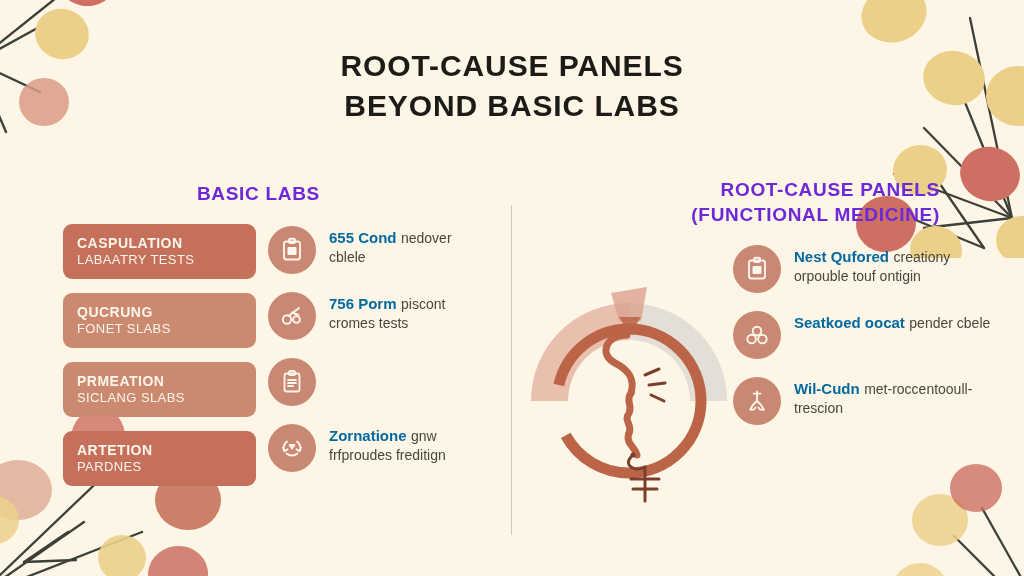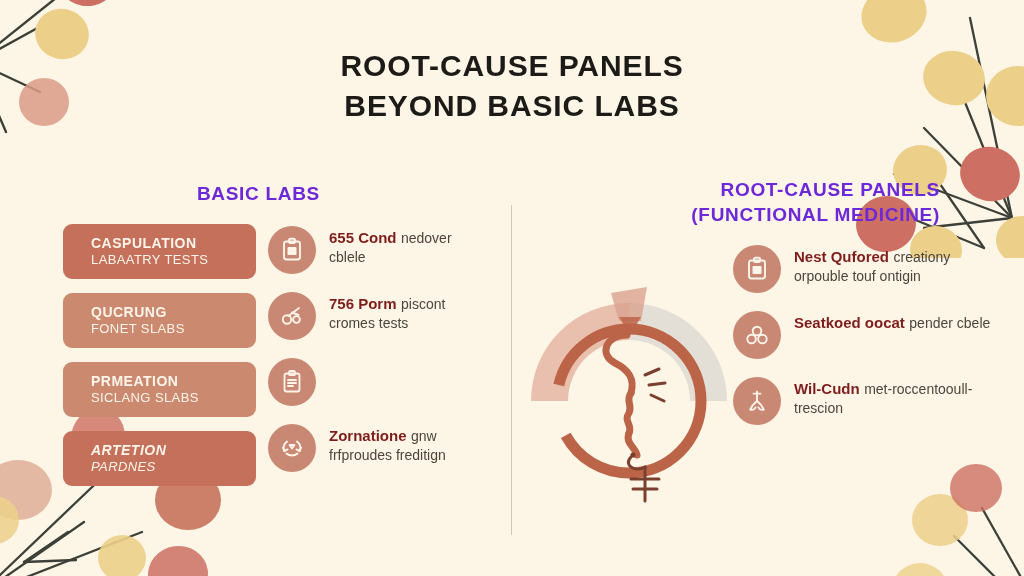--- a/index.html
+++ b/index.html
@@ -78,21 +78,21 @@
     position: absolute;
     left: 63px;
     top: 224px;
     width: 193px;
   }
   .pill {
     width: 193px;
     height: 55px;
     border-radius: 9px;
     margin-bottom: 14px;
-    padding: 0 28px;
+    padding: 0 14px;
     display: flex;
     flex-direction: column;
     justify-content: center;
     color: #fdf4ea;
   }
   .pill-l1 {
     font-size: 14px;
     font-weight: 700;
     letter-spacing: 0.5px;
     line-height: 1.25;
@@ -125,21 +125,21 @@
     display: flex;
     align-items: center;
     justify-content: center;
     margin-right: 13px;
   }
   .item-icon svg { display: block; }
   .item-text { padding-top: 3px; }
   .item-title {
     font-size: 15px;
     font-weight: 700;
-    color: #7f1d1d;
+    color: #0369a1;
     line-height: 1.25;
   }
   .item-sub {
     font-size: 14px;
     font-weight: 400;
     color: #4b453e;
     line-height: 1.22;
   }
 
   
@@ -240,21 +240,21 @@
       <span class="pill-l2">LABAATRY TESTS</span>
     </div>
     <div class="pill" style="background: rgb(203, 138, 112);">
       <span class="pill-l1">QUCRUNG</span>
       <span class="pill-l2">FONET SLABS</span>
     </div>
     <div class="pill" style="background: rgb(203, 138, 112);">
       <span class="pill-l1">PRMEATION</span>
       <span class="pill-l2">SICLANG SLABS</span>
     </div>
-    <div class="pill" style="background: rgb(196, 112, 90); font-style: italic;">
+    <div class="pill" style="background: rgb(196, 112, 90);">
       <span class="pill-l1">ARTETION</span>
       <span class="pill-l2">PARDNES</span>
     </div>
   </div>
 
   <div class="list" id="left-list">
 
     <div class="item">
       <span class="item-icon">
         <svg width="26" height="26" viewBox="0 0 26 26" fill="none" stroke="#fdf4ea" stroke-width="1.9" stroke-linecap="round" stroke-linejoin="round">

